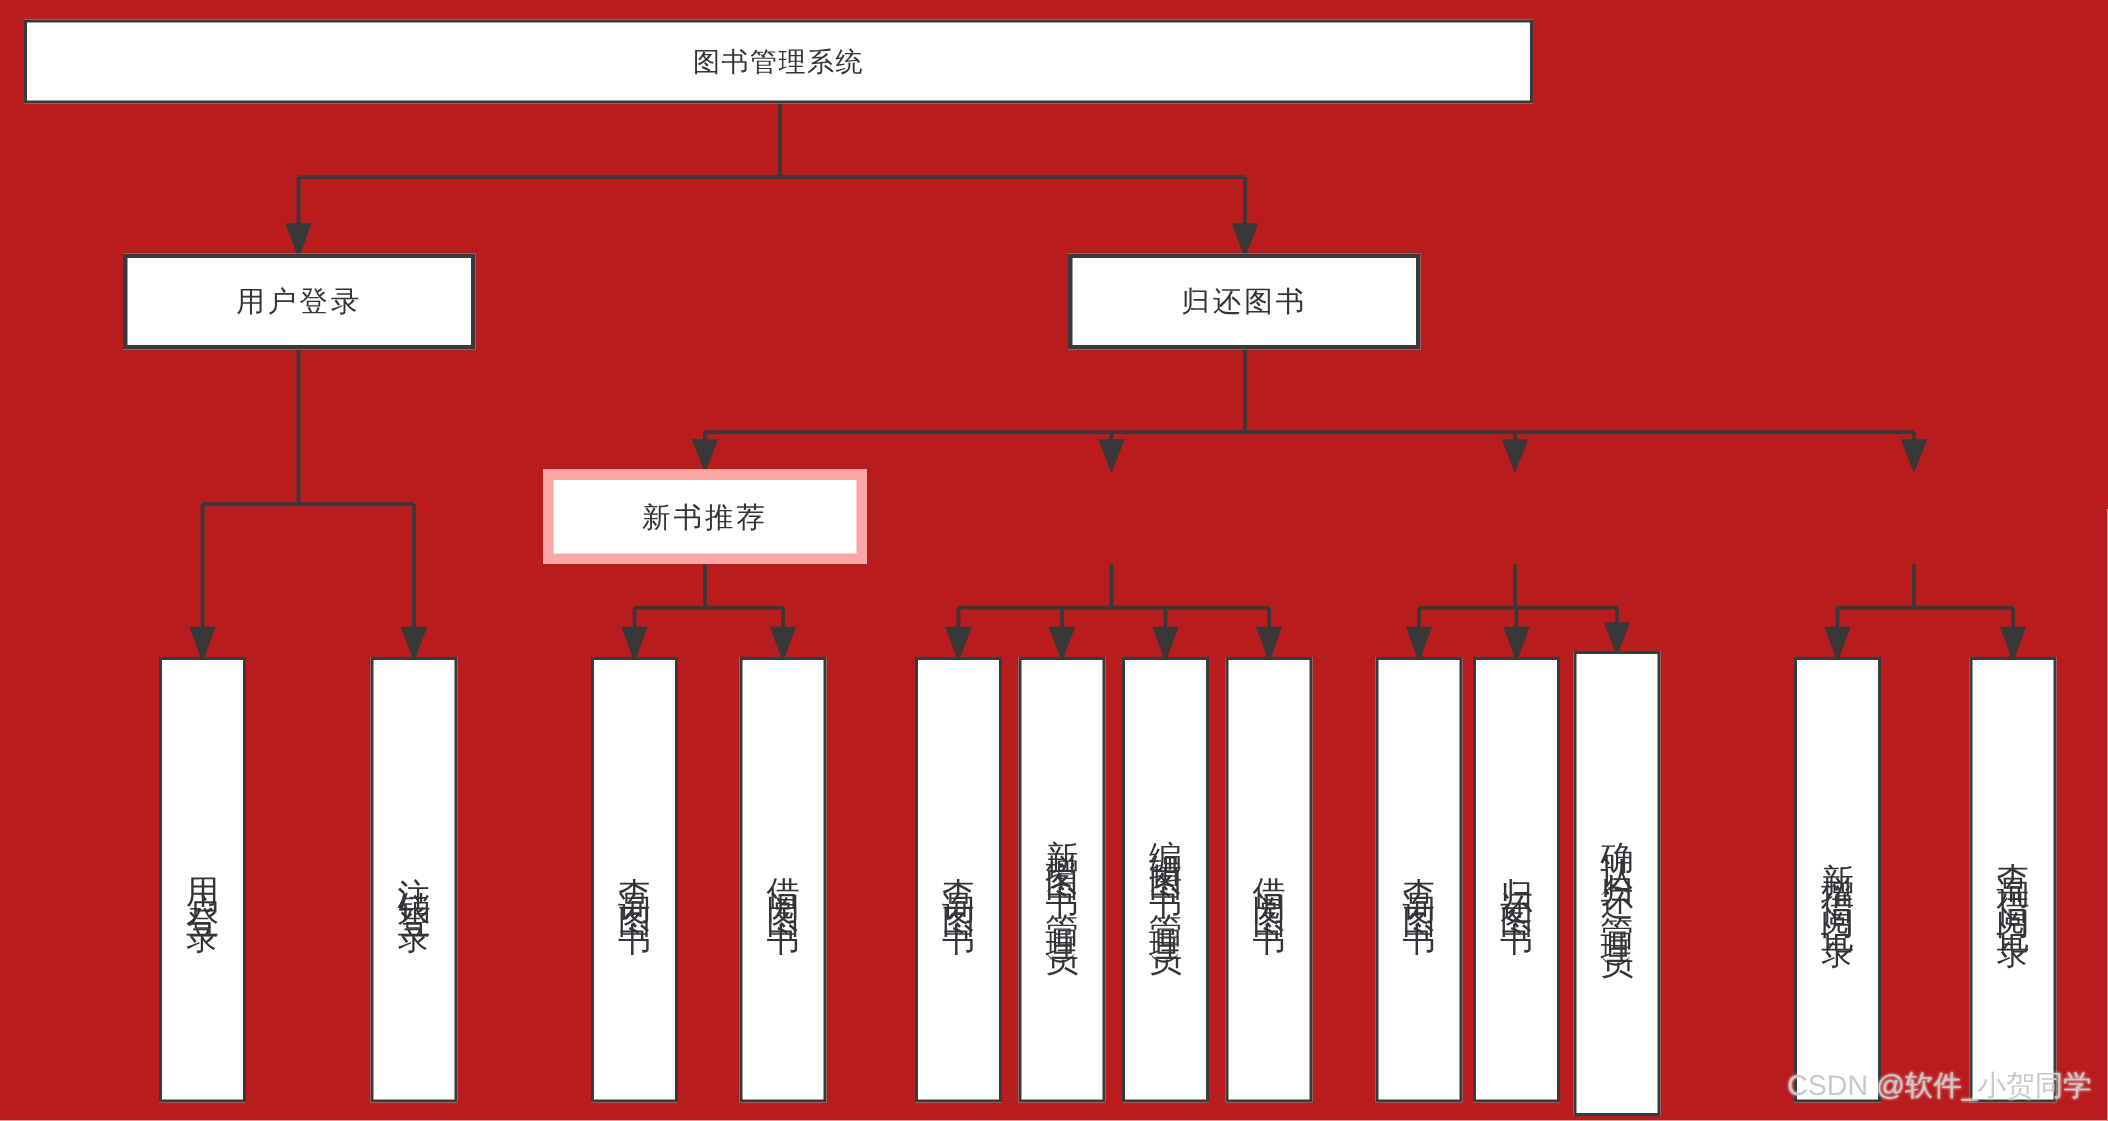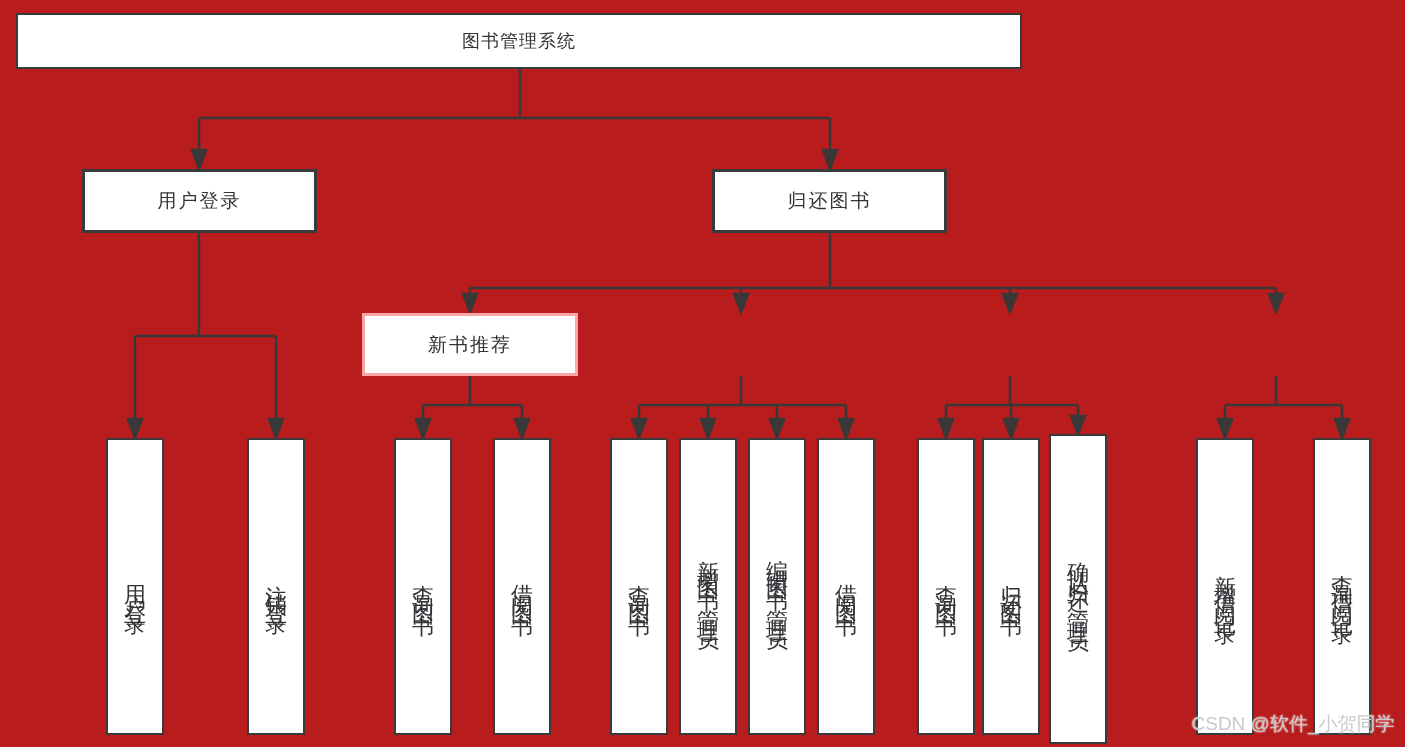--- a/index.html
+++ b/index.html
@@ -3,21 +3,21 @@
 <meta charset="utf-8">
 <style>
   html,body{margin:0;padding:0;background:#ffffff;}
   body{font-family:"Liberation Sans","DejaVu Sans",sans-serif;}
   #stage{position:relative;width:1405px;height:747px;background:#b91c1c;overflow:hidden;}
   .connectors{position:absolute;left:0;top:0;z-index:1;}
   .box{position:absolute;box-sizing:border-box;background:#ffffff;display:flex;
        align-items:center;justify-content:center;z-index:2;color:#333338;}
   .lv1{border:2px solid #3a3a3a;font-size:18px;letter-spacing:1px;}
   .lv2{border:3px solid #3a3a3a;font-size:19px;letter-spacing:2px;}
-  .lv3{border:3px solid #fca5a5;font-size:19px;letter-spacing:2px;}
+  .lv3{border:7px solid #fca5a5;font-size:19px;letter-spacing:2px;}
   .leaf{border:2.5px solid #3a3a3a;font-size:22px;}
   .leaf span{writing-mode:vertical-rl;text-orientation:mixed;letter-spacing:10px;
              line-height:1;display:block;}
   .watermark{position:absolute;left:1182px;top:711px;width:222px;z-index:3;
              font-size:19px;color:#c9c9c9;text-shadow:0 0 2px #ffffff;
              white-space:nowrap;text-align:center;}
 </style>
 </head>
 <body>
 

